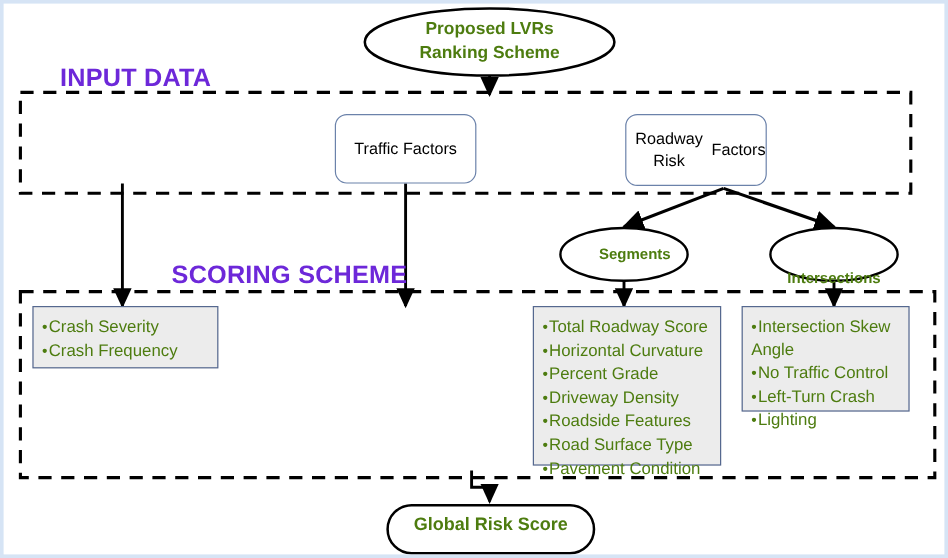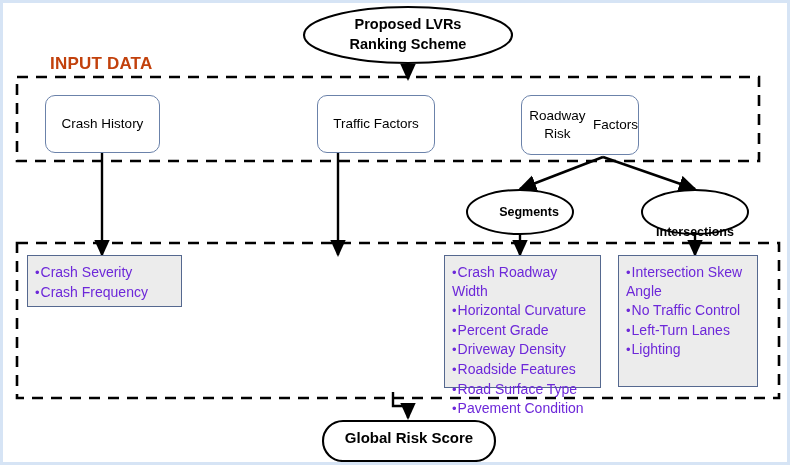--- a/index.html
+++ b/index.html
@@ -43,57 +43,57 @@
   }
 
   
   .score-box {
     position: absolute;
     box-sizing: border-box;
     border: 1.6px solid #55688f;
     background: #ececec;
     padding: 7px 6px 7px 7px;
     font-size: 14px;
-    color: #6d28d9;
+    color: #4d7c0f;
     line-height: 1.33;
   }
   .score-box ul {
     margin: 0;
     padding: 0;
     list-style: none;
   }
   .score-box li {
     margin: 0 0 1px 0;
     white-space: normal;
   }
   .score-box li::before {
     content: "\2022";
     margin-right: 1px;
     font-size: 13px;
   }
 
   
   .frame-label {
     position: absolute;
-    color: #c2410c;
+    color: #6d28d9;
     font-weight: bold;
-    font-size: 17px;
+    font-size: 21px;
     letter-spacing: 0.2px;
     white-space: nowrap;
   }
 
   
   .ellipse-text {
     position: absolute;
     display: flex;
     align-items: center;
     justify-content: center;
     text-align: center;
     font-weight: bold;
-    color: #000000;
+    color: #4d7c0f;
     pointer-events: none;
   }
   .ellipse-text.title { font-size: 14.5px; line-height: 1.35; }
   .ellipse-text.small { font-size: 12.5px; }
   .ellipse-text.bottom { font-size: 15px; }
 </style>
 </head>
 <body>
 
 <div id="canvas">
@@ -134,26 +134,24 @@
     <rect x="320" y="418" width="172" height="40" rx="20" ry="20" fill="#ffffff" stroke="#000000" stroke-width="2.1"></rect>
   </svg>
 
   <div class="ellipse-text title" style="left:301px; top:4px; width:208px; height:56px; flex-direction:column;">
     <span>Proposed LVRs</span>
     <span>Ranking Scheme</span>
   </div>
 
   <div class="frame-label" style="left:47px; top:51px;">INPUT DATA</div>
 
+  <div class="frame-label" style="left:140px; top:215px;">SCORING SCHEME</div>
 
-  <div class="node input-box" style="left:42px; top:92px; width:115px; height:58px;">
-    <span>Crash History</span>
-  </div>
 
-  <div class="node input-box" style="left:276px; top:92px; width:118px; height:58px;margin-left:38px;">
+  <div class="node input-box" style="left:276px; top:92px; width:118px; height:58px;">
     <span>Traffic Factors</span>
   </div>
 
   <div class="node input-box" style="left:518px; top:92px; width:118px; height:60px; flex-direction:row;">
     <span>Roadway Risk</span>
     <span>Factors</span>
   </div>
 
   <div class="ellipse-text small" style="left:464px; top:196px; width:124px; height:26px;">
     <span>Segments</span>
@@ -166,35 +164,35 @@
   <div class="score-box" style="left:24px; top:252px; width:155px; height:52px;">
     <ul>
       <li>Crash Severity</li>
       <li>Crash Frequency</li>
     </ul>
   </div>
 
 
   <div class="score-box" style="left:441px; top:252px; width:157px; height:133px;">
     <ul>
-      <li>Crash Roadway Width</li>
+      <li>Total Roadway Score</li>
       <li>Horizontal Curvature</li>
       <li>Percent Grade</li>
       <li>Driveway Density</li>
       <li>Roadside Features</li>
       <li>Road Surface Type</li>
       <li>Pavement Condition</li>
     </ul>
   </div>
 
-  <div class="score-box" style="left:615px; top:252px; width:140px; height:132px;">
+  <div class="score-box" style="left:615px; top:252px; width:140px; height:88px;">
     <ul>
       <li>Intersection Skew Angle</li>
       <li>No Traffic Control</li>
-      <li>Left-Turn Lanes</li>
+      <li>Left-Turn Crash</li>
       <li>Lighting</li>
     </ul>
   </div>
 
   <div class="ellipse-text bottom" style="left:320px; top:418px; width:172px; height:32px;">
     <span>Global Risk Score</span>
   </div>
 
 </div>
 

